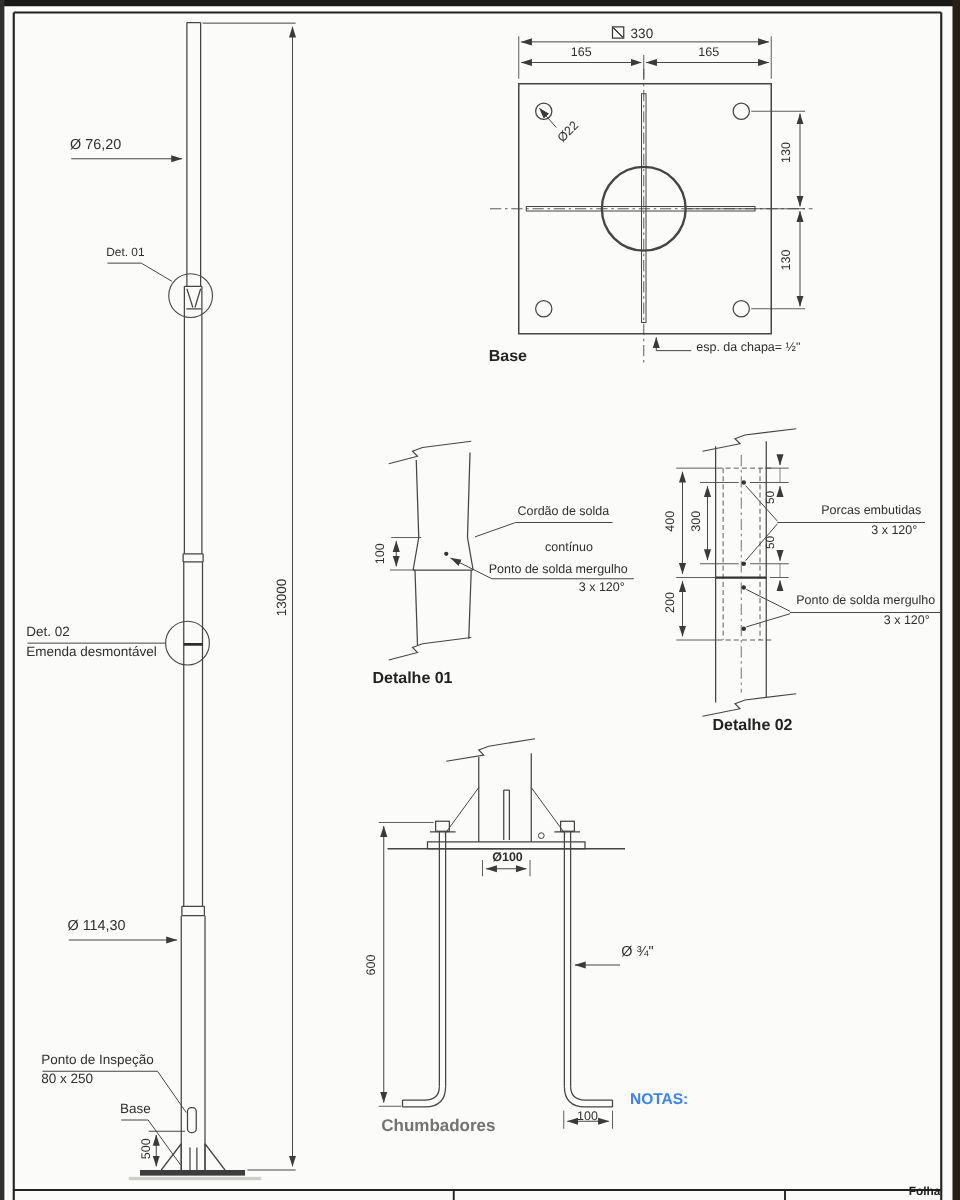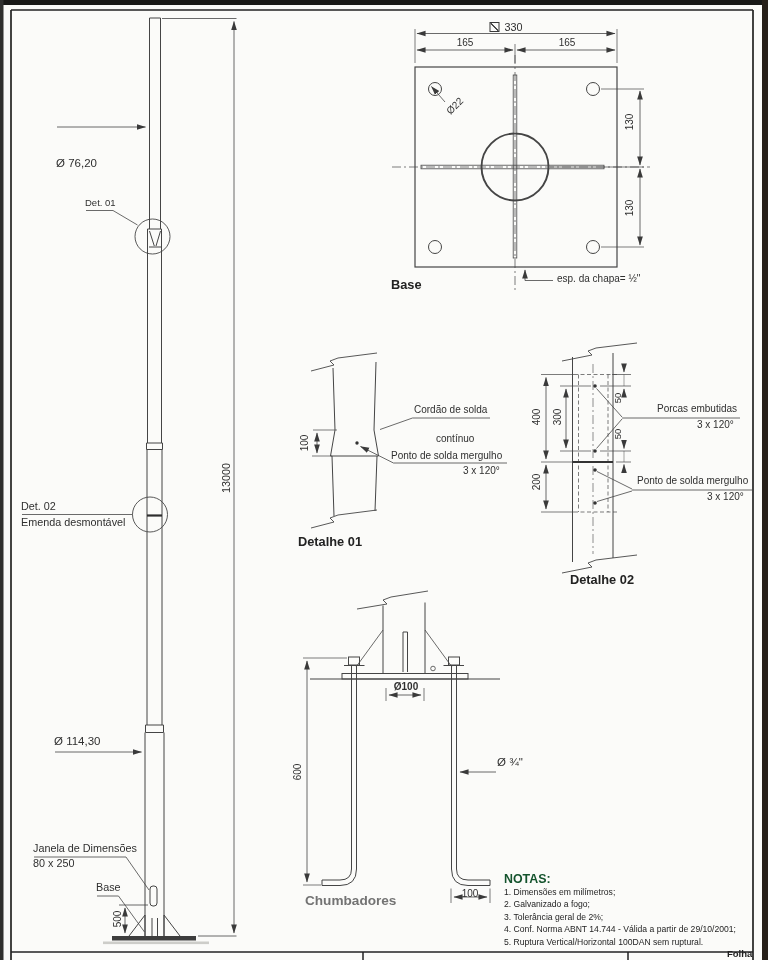--- a/index.html
+++ b/index.html
@@ -17,21 +17,21 @@
   .title{font-size:12.8px;font-weight:bold;color:#222;}
   .big-title{font-size:13.6px;font-weight:bold;color:#737373;}
   .rot{transform:translate(-50%,-50%) rotate(-90deg);transform-origin:center center;}
   .rot45{transform:translate(-50%,-50%) rotate(-45deg);transform-origin:center center;}
   .ctr{transform:translate(-50%,0);}
   .sqsym{
     display:inline-block;width:8px;height:8px;border:1px solid #3a3a3a;
     background:linear-gradient(to top right, transparent 44%, #4a4a4a 44%, #4a4a4a 56%, transparent 56%);
     margin-right:5px;vertical-align:-1px;
   }
-  .notes-title{font-size:12.4px;font-weight:bold;color:#14532d;}
+  .notes-title{font-size:12.4px;font-weight:bold;color:#3b82f6;}
   .note-line{font-size:8.6px;color:#242424;margin:0 0 2.6px 0;}
   .folha{font-size:9.5px;font-weight:bold;color:#1f1f1f;}
 </style>
 </head>
 <body>
 
 <div id="sheet">
 
   <svg id="lines" width="768" height="960" viewBox="0 0 768 960">
     <defs>
@@ -153,27 +153,27 @@
       <path d="M386,688 V701 M424,688 V701" stroke-width="0.7"></path>
       <path d="M389,695 H421" stroke-width="0.8" marker-start="url(#aE)" marker-end="url(#aE)"></path>
       <path d="M303,658 H347 M303,885 H321" stroke-width="0.7"></path>
       <path d="M307,661 V882" stroke-width="0.8" marker-start="url(#aE)" marker-end="url(#aE)"></path>
       <path d="M496,772 H460" stroke-width="0.8" marker-end="url(#aE)"></path>
       <path d="M451,888.5 V903 M490,888.5 V903" stroke-width="0.7"></path>
       <path d="M454,897 H487" stroke-width="0.8" marker-start="url(#aE)" marker-end="url(#aE)"></path>
     </g>
   </svg>
 
-  <div class="lbl f12" style="left:56px;top:110px;margin-top:47px;">Ø 76,20</div>
+  <div class="lbl f12" style="left:56px;top:110px;">Ø 76,20</div>
   <div class="lbl f9" style="left:85px;top:198px;">Det. 01</div>
   <div class="lbl f11" style="left:21px;top:500px;">Det. 02</div>
   <div class="lbl f11" style="left:21px;top:516px;text-align:right;">Emenda desmontável</div>
   <div class="lbl f11 rot" style="left:226px;top:478px;">13000</div>
   <div class="lbl f12" style="left:54px;top:735px;text-align:center;">Ø 114,30</div>
-  <div class="lbl f11" style="left:33px;top:842px;">Janela de Dimensões</div>
+  <div class="lbl f11" style="left:33px;top:842px;">Ponto de Inspeção</div>
   <div class="lbl f11" style="left:33px;top:857px;">80 x 250</div>
   <div class="lbl f11" style="left:96px;top:881px;">Base</div>
   <div class="lbl f10 rot" style="left:118px;top:919px;">500</div>
 
   <div class="lbl f11 ctr" style="left:506px;top:21px;"><span class="sqsym"></span><span>330</span></div>
   <div class="lbl f10 ctr" style="left:465px;top:37px;">165</div>
   <div class="lbl f10 ctr" style="left:567px;top:37px;">165</div>
   <div class="lbl f10 rot45" style="left:455px;top:106px;">Ø22</div>
   <div class="lbl f10 rot" style="left:630px;top:122px;">130</div>
   <div class="lbl f10 rot" style="left:630px;top:208px;">130</div>
@@ -198,23 +198,16 @@
   <div class="lbl f10" style="left:707px;top:491px;">3 x 120°</div>
   <div class="lbl title" style="left:570px;top:573px;">Detalhe 02</div>
 
   <div class="lbl f10 ctr" style="left:406px;top:681px;font-weight:bold;">Ø100</div>
   <div class="lbl f10 rot" style="left:298px;top:772px;">600</div>
   <div class="lbl f12" style="left:497px;top:756px;">Ø ¾"</div>
   <div class="lbl f10 ctr" style="left:470px;top:888px;">100</div>
   <div class="lbl big-title" style="left:305px;top:893px;">Chumbadores</div>
 
   <div class="lbl notes-title" style="left:504px;top:872px;">NOTAS:</div>
-  <div class="lbl" style="left:504px;top:888px;">
-    <div class="note-line">1. Dimensões em milímetros;</div>
-    <div class="note-line">2. Galvanizado a fogo;</div>
-    <div class="note-line">3. Tolerância geral de 2%;</div>
-    <div class="note-line">4. Conf. Norma ABNT 14.744 - Válida a partir de 29/10/2001;</div>
-    <div class="note-line">5. Ruptura Vertical/Horizontal 100DAN sem ruptural.</div>
-  </div>
 
   <div class="lbl folha" style="left:727px;top:949px;">Folha</div>
 
 </div>
 
 </body></html>

